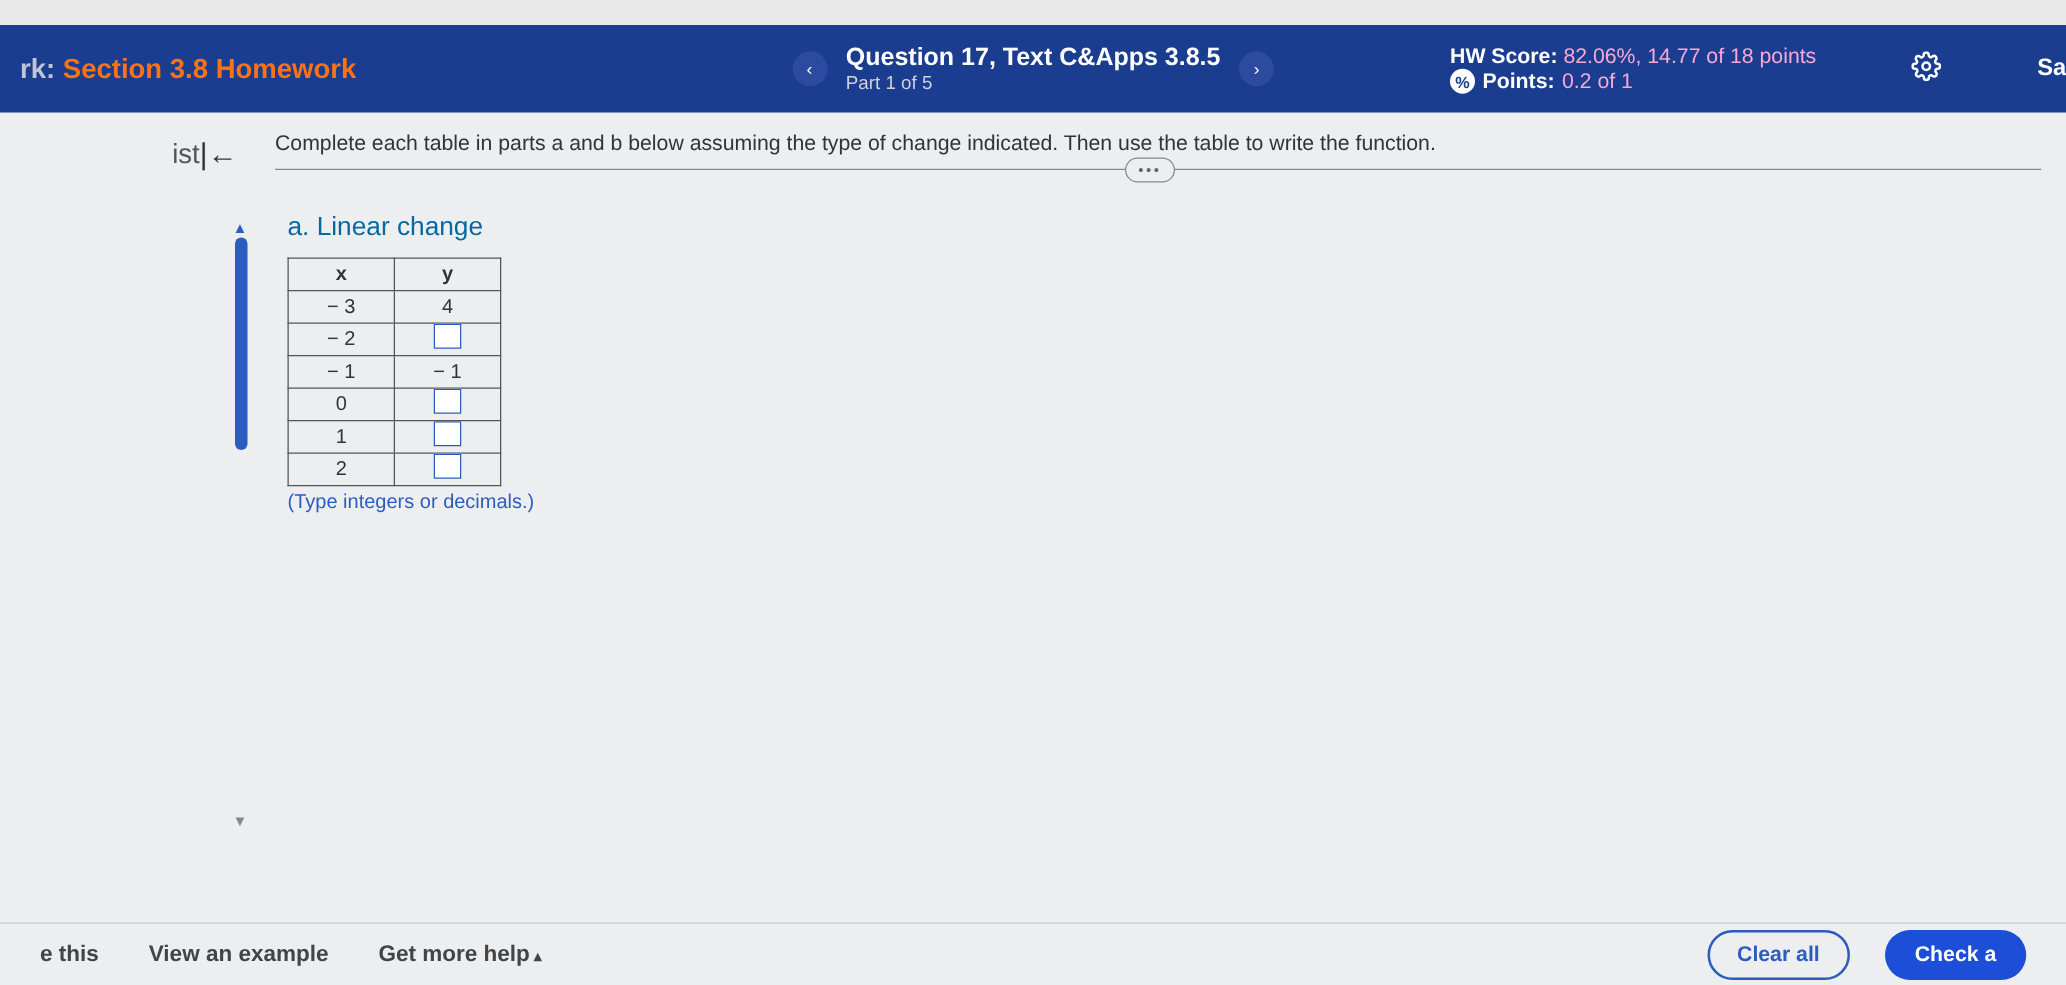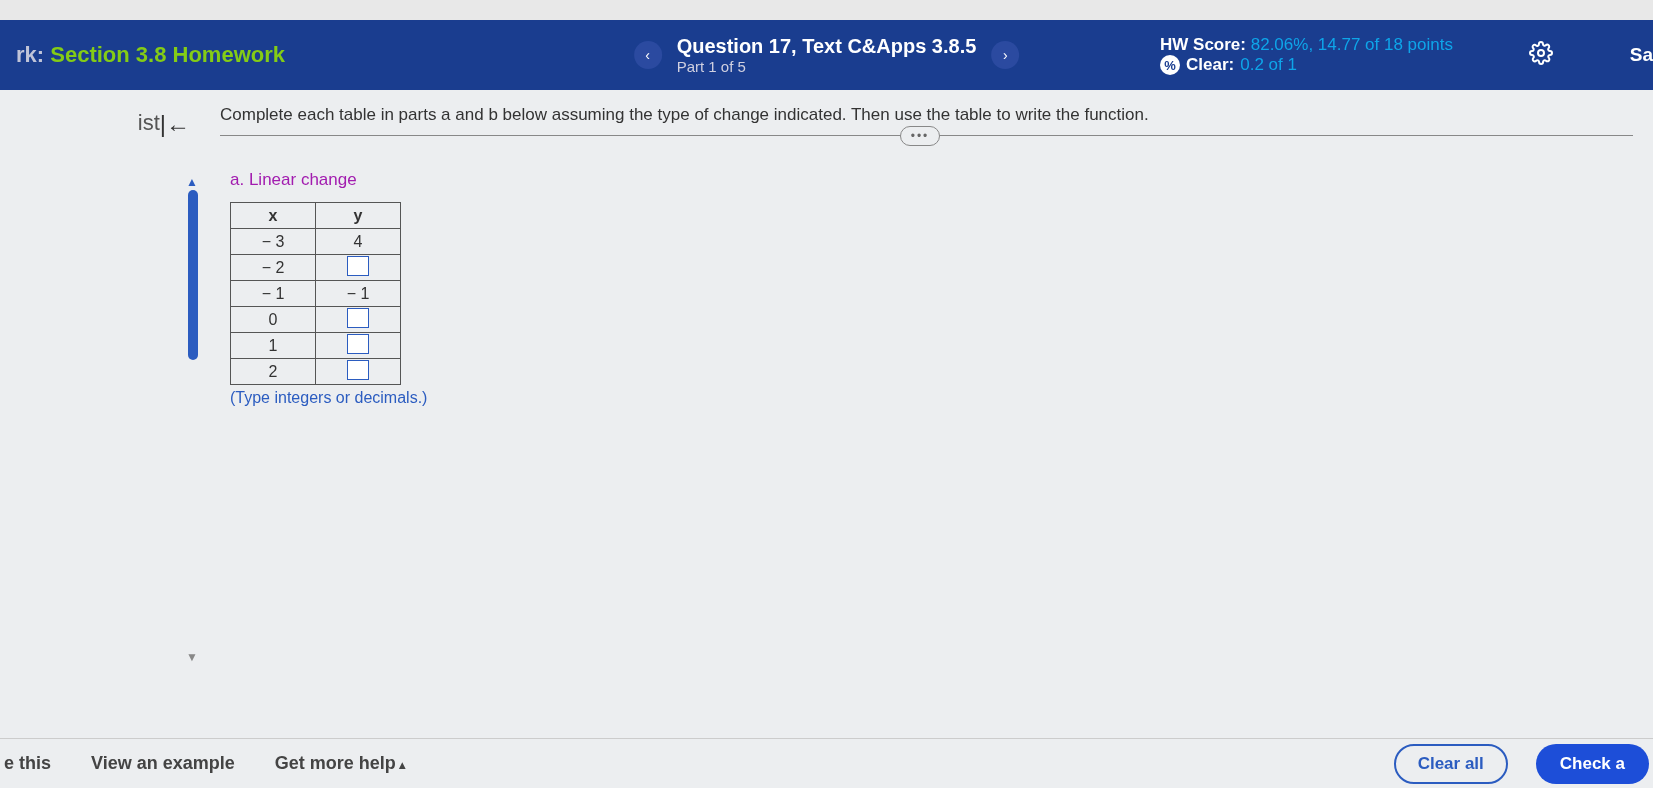--- a/index.html
+++ b/index.html
@@ -1,32 +1,32 @@
 <!DOCTYPE html>
 <html><head>
 <meta charset="utf-8">
 <style>
 * { margin: 0; padding: 0; box-sizing: border-box; font-family: Arial, Helvetica, sans-serif; }
 body { width: 1653px; height: 788px; background: #e8e8e8; overflow: hidden; position: relative; }
 
 .top-bar { background: #1a3d8f; color: #fff; height: 70px; display: flex; align-items: center; padding: 0 10px; position: relative; margin-top: 20px; }
 .hw-title { font-size: 22px; font-weight: bold; color: #d0d0e0; position: absolute; left: 0px; }
 .hw-title-prefix { color: #c0c4d8; padding-left: 16px; }
-.hw-title-main { color: #84cc16; }
+.hw-title-main { color: #f97316; }
 
 .nav-group { position: absolute; left: 50%; transform: translateX(-50%); display: flex; align-items: center; gap: 15px; }
 .nav-btn { width: 28px; height: 28px; border-radius: 50%; background: #2b4aa0; color: #fff; display: flex; align-items: center; justify-content: center; cursor: pointer; font-size: 14px; }
 .q-info { text-align: left; }
 .q-title { font-size: 20px; font-weight: bold; }
 .q-part { font-size: 15px; color: #d0d0e0; }
 
 .score-group { position: absolute; right: 200px; text-align: left; }
 .score-line { font-size: 17px; font-weight: bold; }
 .score-label { font-weight: bold; }
-.score-val { font-weight: normal; color: #0ea5e9; }
+.score-val { font-weight: normal; color: #f9a8d4; }
 .points-line { font-size: 17px; display: flex; align-items: center; gap: 6px; }
 .pct-icon { width: 20px; height: 20px; border-radius: 50%; background: #fff; color: #1a3d8f; display: inline-flex; align-items: center; justify-content: center; font-size: 13px; font-weight: bold; }
 
 .gear-box { position: absolute; right: 100px; cursor: pointer; }
 .gear-icon { width: 24px; height: 24px; }
 .save-text { position: absolute; right: 0px; font-size: 19px; font-weight: bold; }
 
 .main-area { display: flex; height: calc(100% - 90px - 50px); background: #eceef0; }
 .left-panel { width: 200px; padding: 20px 10px; display: flex; align-items: flex-start; justify-content: flex-end; }
 .list-label { font-size: 22px; color: #555; }
@@ -34,28 +34,28 @@
 
 .content { flex: 1; padding: 15px 20px; position: relative; }
 .scroll-thumb { position: absolute; left: -12px; top: 100px; width: 10px; height: 170px; background: #2b5cc0; border-radius: 5px; }
 .scroll-arrow-up { position: absolute; left: -14px; top: 85px; color: #2b5cc0; font-size: 12px; }
 .scroll-arrow-down { position: absolute; left: -14px; top: 560px; color: #888; font-size: 12px; }
 
 .prompt { font-size: 17px; color: #333; margin-bottom: 8px; }
 .hr-line { border: none; border-top: 1px solid #888; margin: 10px 0 20px 0; position: relative; }
 .ellipsis-pill { position: absolute; left: 680px; top: -10px; width: 40px; height: 20px; border: 1px solid #888; border-radius: 10px; background: #eceef0; display: flex; align-items: center; justify-content: center; font-size: 12px; color: #666; cursor: pointer; letter-spacing: 2px; }
 
-.section-label { font-size: 17px; color: #a21caf; margin: 34px 0 12px 10px; }
+.section-label { font-size: 21px; color: #0369a1; margin: 34px 0 12px 10px; }
 .data-table { border-collapse: collapse; margin-left: 10px; }
 .data-table th, .data-table td { border: 1px solid #555; width: 85px; height: 26px; text-align: center; font-size: 16px; color: #333; font-weight: normal; }
 .data-table th { font-weight: bold; }
 .input-cell { width: 22px; height: 20px; border: 1px solid #2b5cc0; background: #fff; display: inline-block; }
 .hint { font-size: 16px; color: #2b5cc0; margin: 4px 0 0 10px; }
 
-.footer { position: absolute; bottom: 0; left: 0; right: 0; height: 50px; background: #eceef0; display: flex; align-items: center; padding: 0 4px; border-top: 1px solid #ccc; }
+.footer { position: absolute; bottom: 0; left: 0; right: 0; height: 50px; background: #eceef0; display: flex; align-items: center; padding: 0 32px; border-top: 1px solid #ccc; }
 .footer-link { font-size: 18px; font-weight: bold; color: #444; margin-right: 40px; cursor: pointer; }
 .footer-link.small-caret::after { content: " ▴"; font-size: 12px; }
 .footer-right { margin-left: auto; display: flex; gap: 28px; align-items: center; }
 .btn-outline { border: 2px solid #2b5cc0; color: #2b5cc0; background: transparent; padding: 8px 22px; border-radius: 22px; font-size: 17px; font-weight: bold; cursor: pointer; }
 .btn-filled { border: none; color: #fff; background: #1d4ed8; padding: 10px 24px; border-radius: 22px; font-size: 17px; font-weight: bold; cursor: pointer; }
 </style>
 </head>
 <body>
 
 <div class="top-bar">
@@ -75,21 +75,21 @@
       <span>›</span>
     </div>
   </div>
 
   <div class="score-group">
     <div class="score-line">
       <span class="score-label">HW Score:</span><span class="score-val"> 82.06%, 14.77 of 18 points</span>
     </div>
     <div class="points-line">
       <span class="pct-icon">%</span>
-      <span class="score-label">Clear:</span>
+      <span class="score-label">Points:</span>
         <span class="score-val"> 0.2 of 1</span>
     </div>
   </div>
 
   <div class="gear-box">
     <svg class="gear-icon" viewBox="0 0 24 24" fill="none" stroke="#fff" stroke-width="2">
       <circle cx="12" cy="12" r="3"></circle>
       <path d="M19.4 15a1.65 1.65 0 0 0 .33 1.82l.06.06a2 2 0 1 1-2.83 2.83l-.06-.06a1.65 1.65 0 0 0-1.82-.33 1.65 1.65 0 0 0-1 1.51V21a2 2 0 1 1-4 0v-.09a1.65 1.65 0 0 0-1-1.51 1.65 1.65 0 0 0-1.82.33l-.06.06a2 2 0 1 1-2.83-2.83l.06-.06a1.65 1.65 0 0 0 .33-1.82 1.65 1.65 0 0 0-1.51-1H3a2 2 0 1 1 0-4h.09a1.65 1.65 0 0 0 1.51-1 1.65 1.65 0 0 0-.33-1.82l-.06-.06a2 2 0 1 1 2.83-2.83l.06.06a1.65 1.65 0 0 0 1.82.33h0a1.65 1.65 0 0 0 1-1.51V3a2 2 0 1 1 4 0v.09a1.65 1.65 0 0 0 1 1.51h0a1.65 1.65 0 0 0 1.82-.33l.06-.06a2 2 0 1 1 2.83 2.83l-.06.06a1.65 1.65 0 0 0-.33 1.82v0a1.65 1.65 0 0 0 1.51 1H21a2 2 0 1 1 0 4h-.09a1.65 1.65 0 0 0-1.51 1z"></path>
     </svg>
   </div>

